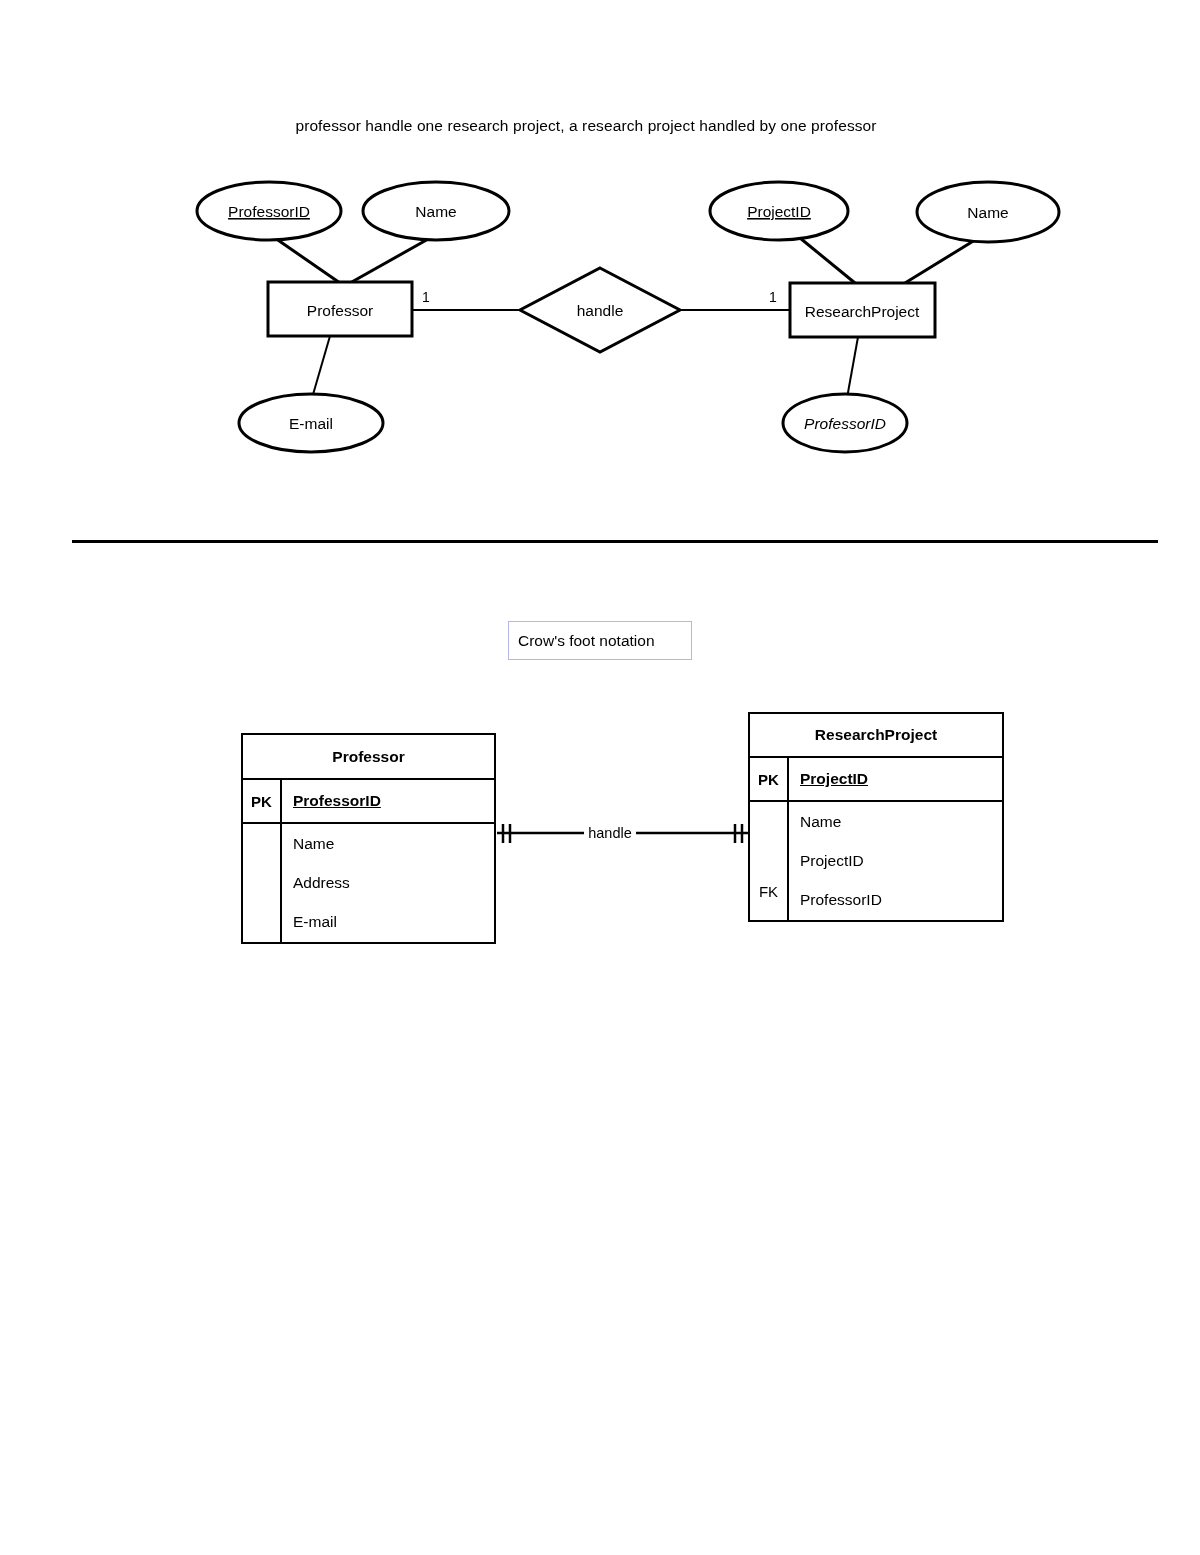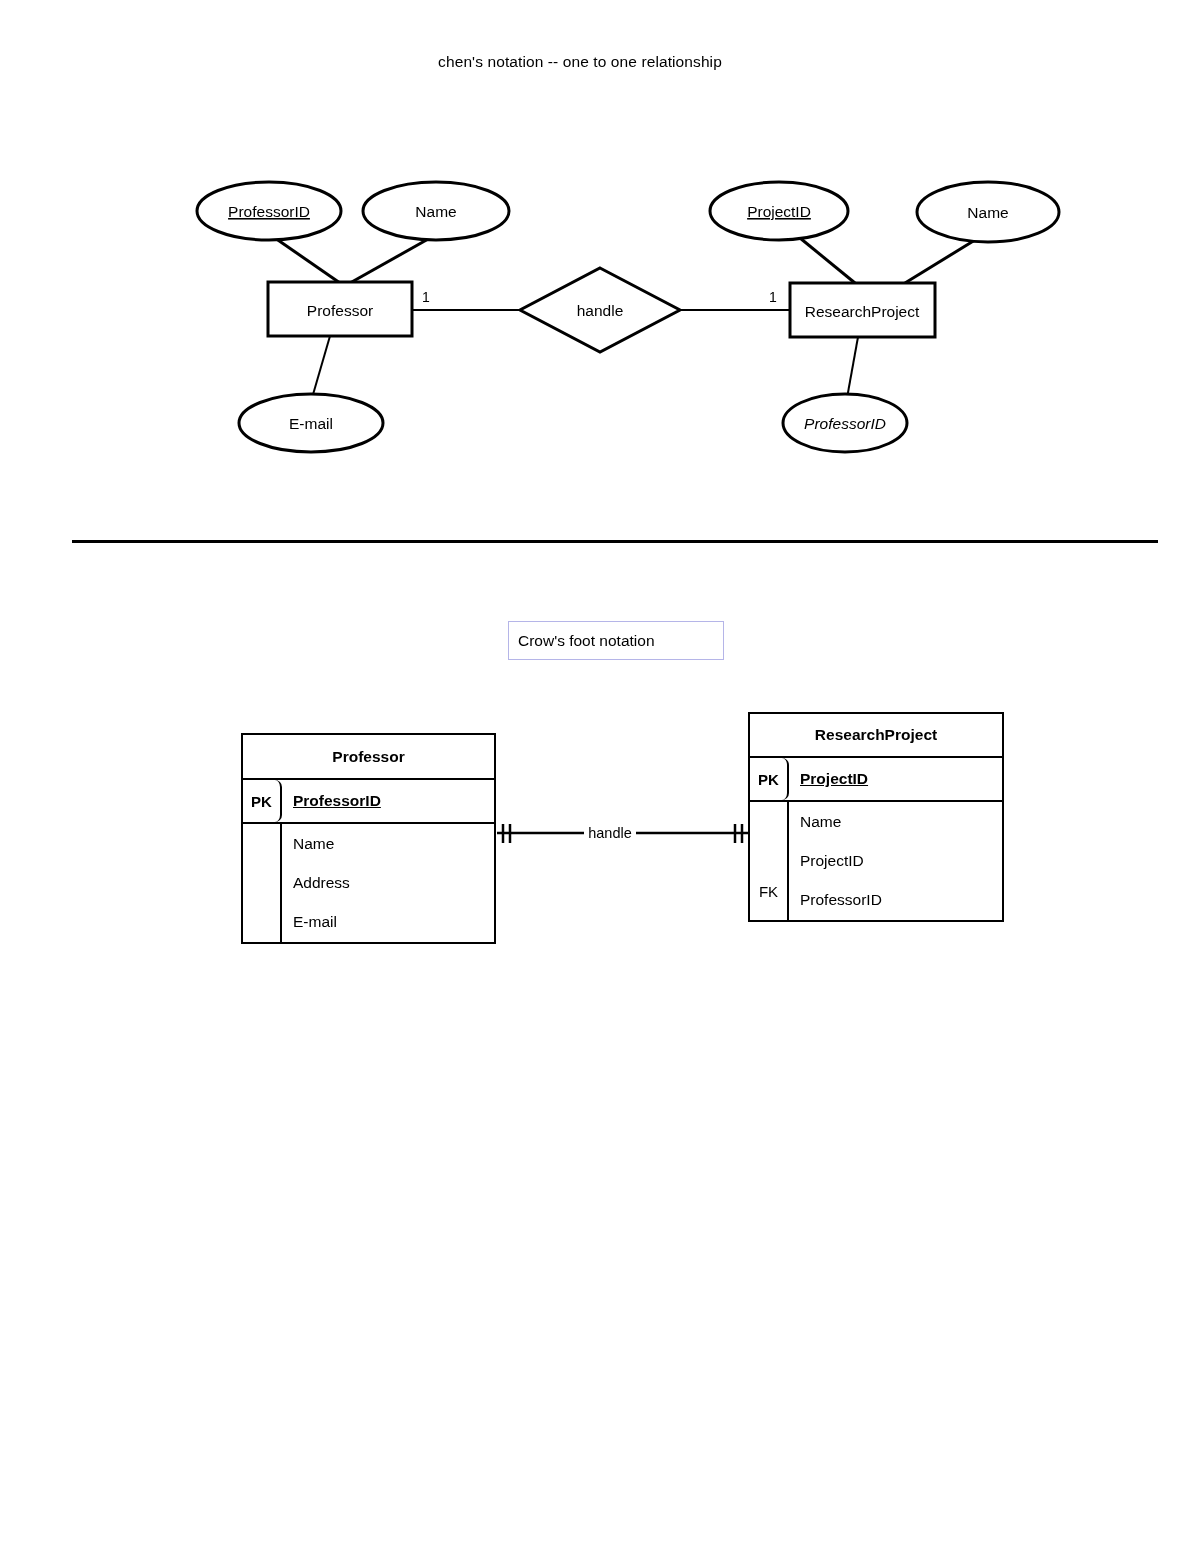--- a/index.html
+++ b/index.html
@@ -49,21 +49,21 @@
     left: 72px;
     top: 540px;
     width: 1086px;
     height: 0;
     border-top: 3px solid #000000;
   }
   #crowsfoot-label-box {
     position: absolute;
     left: 508px;
     top: 621px;
-    width: 216px;
+    width: 184px;
     height: 39px;
     border: 1px solid #b5b5e8;
     box-sizing: border-box;
     background: #ffffff;
   }
   #crowsfoot-label-text {
     position: absolute;
     left: 9px;
     top: 10px;
     font-size: 15.5px;
@@ -94,21 +94,21 @@
   .cf-key {
     width: 39px;
     flex: 0 0 39px;
     border-right: 2px solid #000000;
     box-sizing: border-box;
     display: flex;
     align-items: center;
     justify-content: center;
     font-size: 15px;
   }
-  .cf-key.bold { font-weight: bold; border-radius: 7px; }
+  .cf-key.bold { font-weight: bold; }
   .cf-field {
     flex: 1 1 auto;
     box-sizing: border-box;
     display: flex;
     align-items: center;
     padding-left: 11px;
     font-size: 15.5px;
   }
   .cf-pkrow {
     border-bottom: 2px solid #000000;
@@ -156,22 +156,22 @@
     position: absolute;
     left: 0;
     top: 0;
   }
 </style>
 </head>
 <body>
 
 <div id="page">
 
-  <div class="txt" id="title-chen">chen's notation -- one to one relationship</div>
-
+
+  <div class="txt" id="subtitle-chen">professor handle one research project, a research project handled by one professor</div>
 
   <svg id="chen-svg" width="1200" height="520">
     <g stroke="#000000" fill="none">
 
       <line x1="275" y1="238" x2="340" y2="283" stroke-width="3"></line>
       <line x1="430" y1="238" x2="350" y2="283" stroke-width="3"></line>
       <line x1="330" y1="336" x2="312" y2="398" stroke-width="2"></line>
       <line x1="800" y1="238" x2="855" y2="283" stroke-width="3"></line>
       <line x1="975" y1="240" x2="905" y2="283" stroke-width="3"></line>
       <line x1="858" y1="337" x2="847" y2="398" stroke-width="2"></line>

